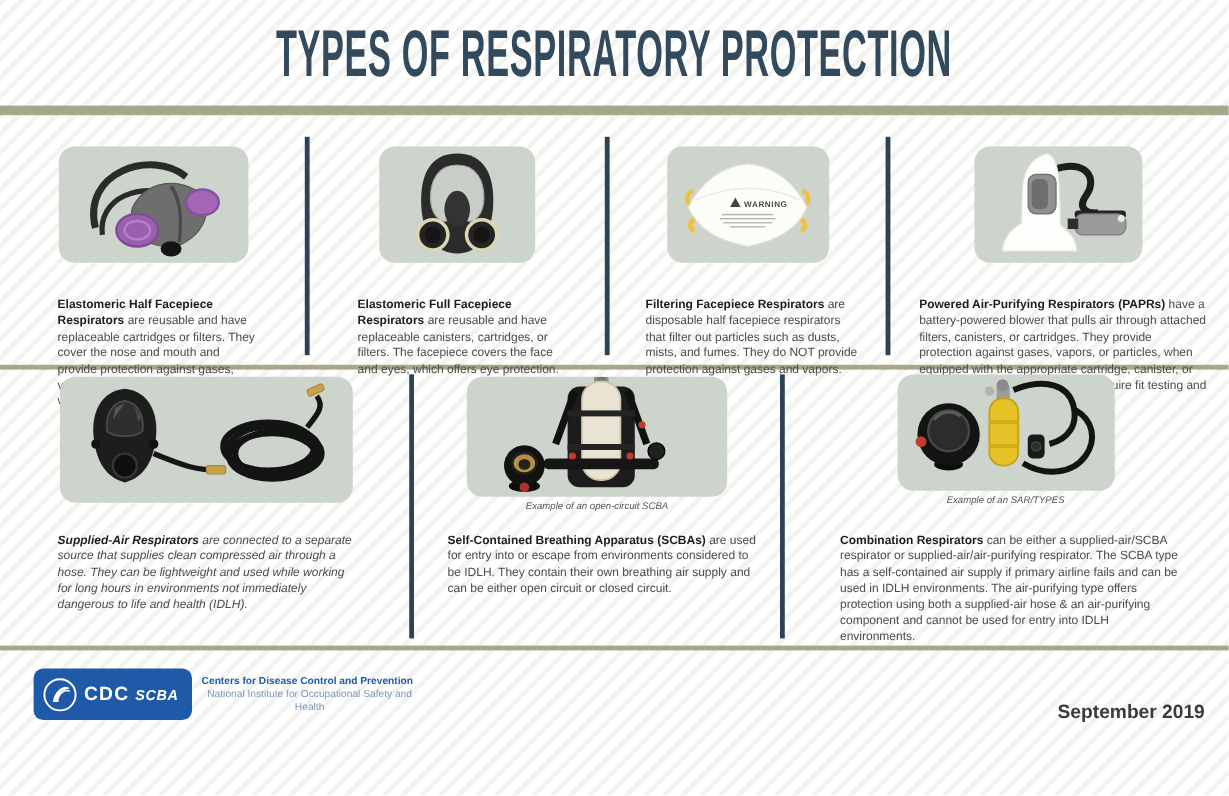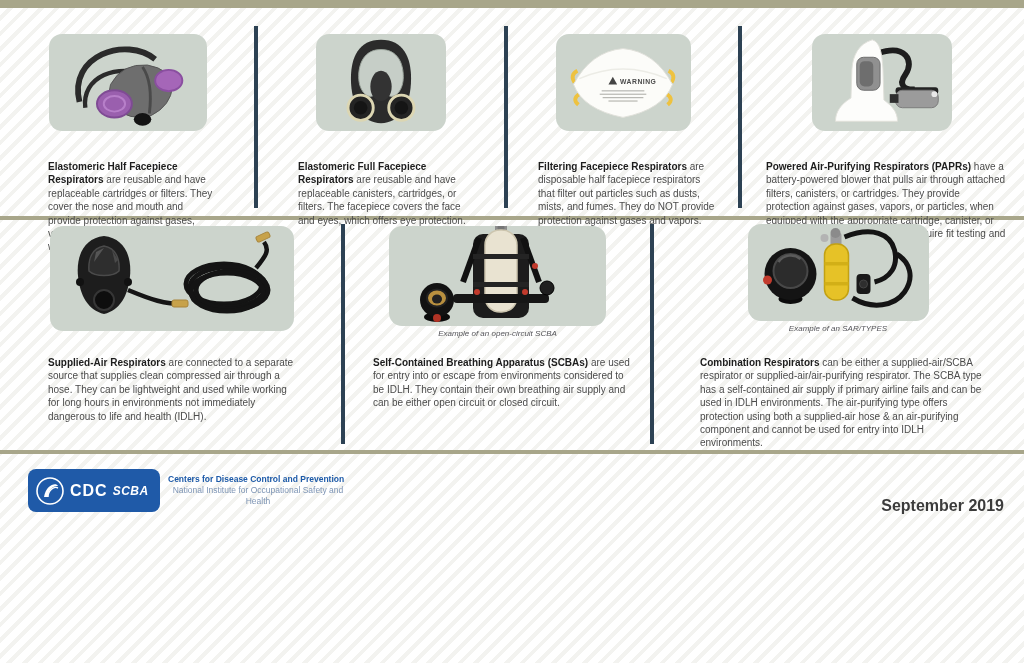--- a/index.html
+++ b/index.html
@@ -27,39 +27,42 @@
   .row2 .card{margin-top:6px;}
   .card svg{display:block;}
   .caption{font-style:italic;font-size:8px;color:#55555a;margin-top:3px;text-align:center;}
   .desc{font-size:10px;line-height:1.34;color:#4b4b4b;}
   .desc b{color:#1d1d1d;}
   
   .p1{width:256px;} .p1 .card{width:158px;} .p1 .desc{padding:0 42px 0 48px;}
   .p2{width:250px;} .p2 .card{width:130px;} .p2 .desc{padding:0 38px 0 42px;}
   .p3{width:234px;} .p3 .card{width:135px;} .p3 .desc{padding:0 24px 0 32px;}
   .p4{width:284px;} .p4 .card{width:140px;} .p4 .desc{padding:0 18px 0 26px;}
-  .p5{width:343px;} .p5 .card{width:244px;height:105px;} .p5 .desc{padding:0 48px 0 48px;}
+  .p5{width:343px;font-style:italic;} .p5 .card{width:244px;height:105px;} .p5 .desc{padding:0 48px 0 48px;}
   .p6{width:309px;} .p6 .card{width:217px;height:100px;} .p6 .desc{padding:0 22px 0 30px;}
   .p7{width:372px;} .p7 .card{width:181px;height:97px;margin-top:4px;} .p7 .desc{padding:0 42px 0 48px;}
   
   .footer{height:73px;display:flex;align-items:center;padding:0 20px 0 28px;box-sizing:border-box;}
   .logo-box{width:132px;height:43px;background:#1f5aa8;border-radius:8px;display:flex;align-items:center;
     padding:10px 7px;box-sizing:border-box;gap:5px;flex:none;}
   .cdc-word{color:#ffffff;font-weight:bold;font-size:16px;letter-spacing:1px;}
   .niosh-word{color:#ffffff;font-weight:bold;font-style:italic;font-size:12px;letter-spacing:.5px;}
   .agency{margin-left:8px;font-size:8.5px;line-height:1.3;width:180px;}
   .agency .b{color:#1d5aa8;font-weight:bold;}
   .agency .r{color:#7e95b5;text-align:center;}
   .date{margin-left:auto;align-self:flex-end;margin-bottom:12px;font-weight:bold;font-size:16px;color:#3b3b3b;}
 </style>
 </head>
 <body>
 
 <div class="poster">
 
+  <div class="header">
+    <div class="title">TYPES OF RESPIRATORY PROTECTION</div>
+  </div>
   <div class="band thick"></div>
 
   <div class="row row1">
     <div class="vdiv" style="left:254px"></div>
     <div class="vdiv" style="left:504px"></div>
     <div class="vdiv" style="left:738px"></div>
 
     <div class="col p1">
       <div class="zone">
         <div class="card">

